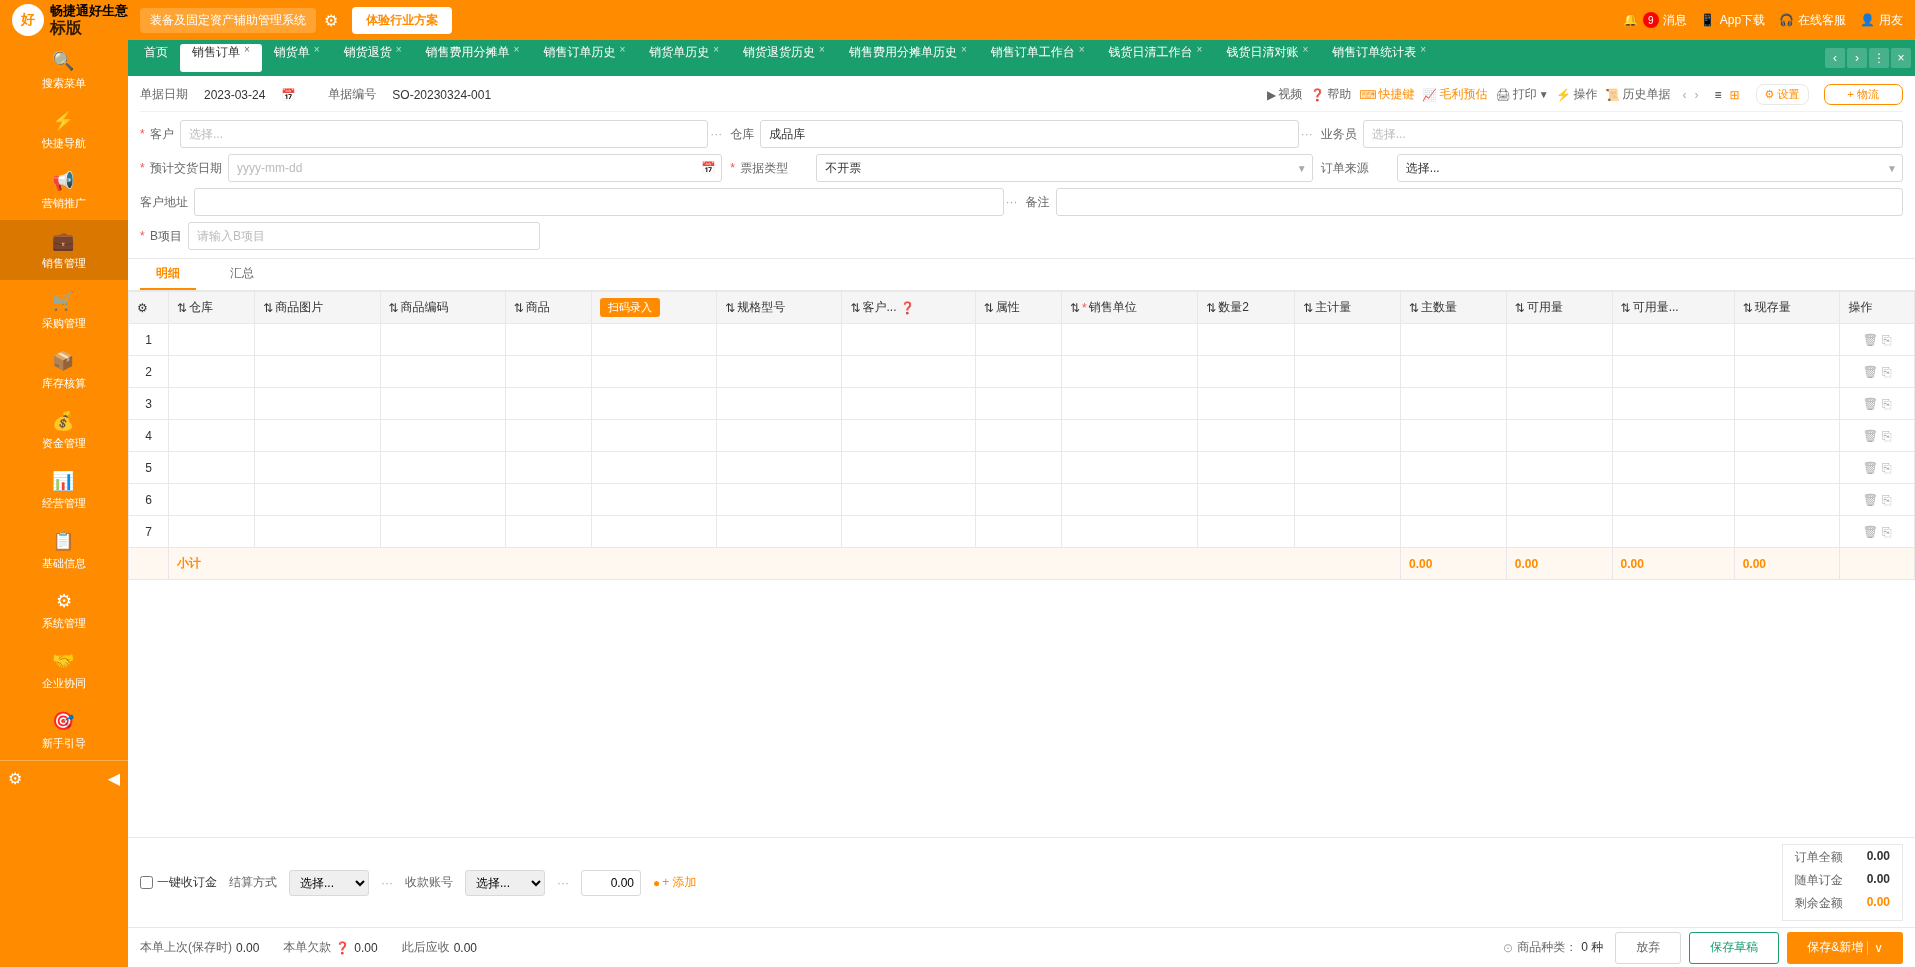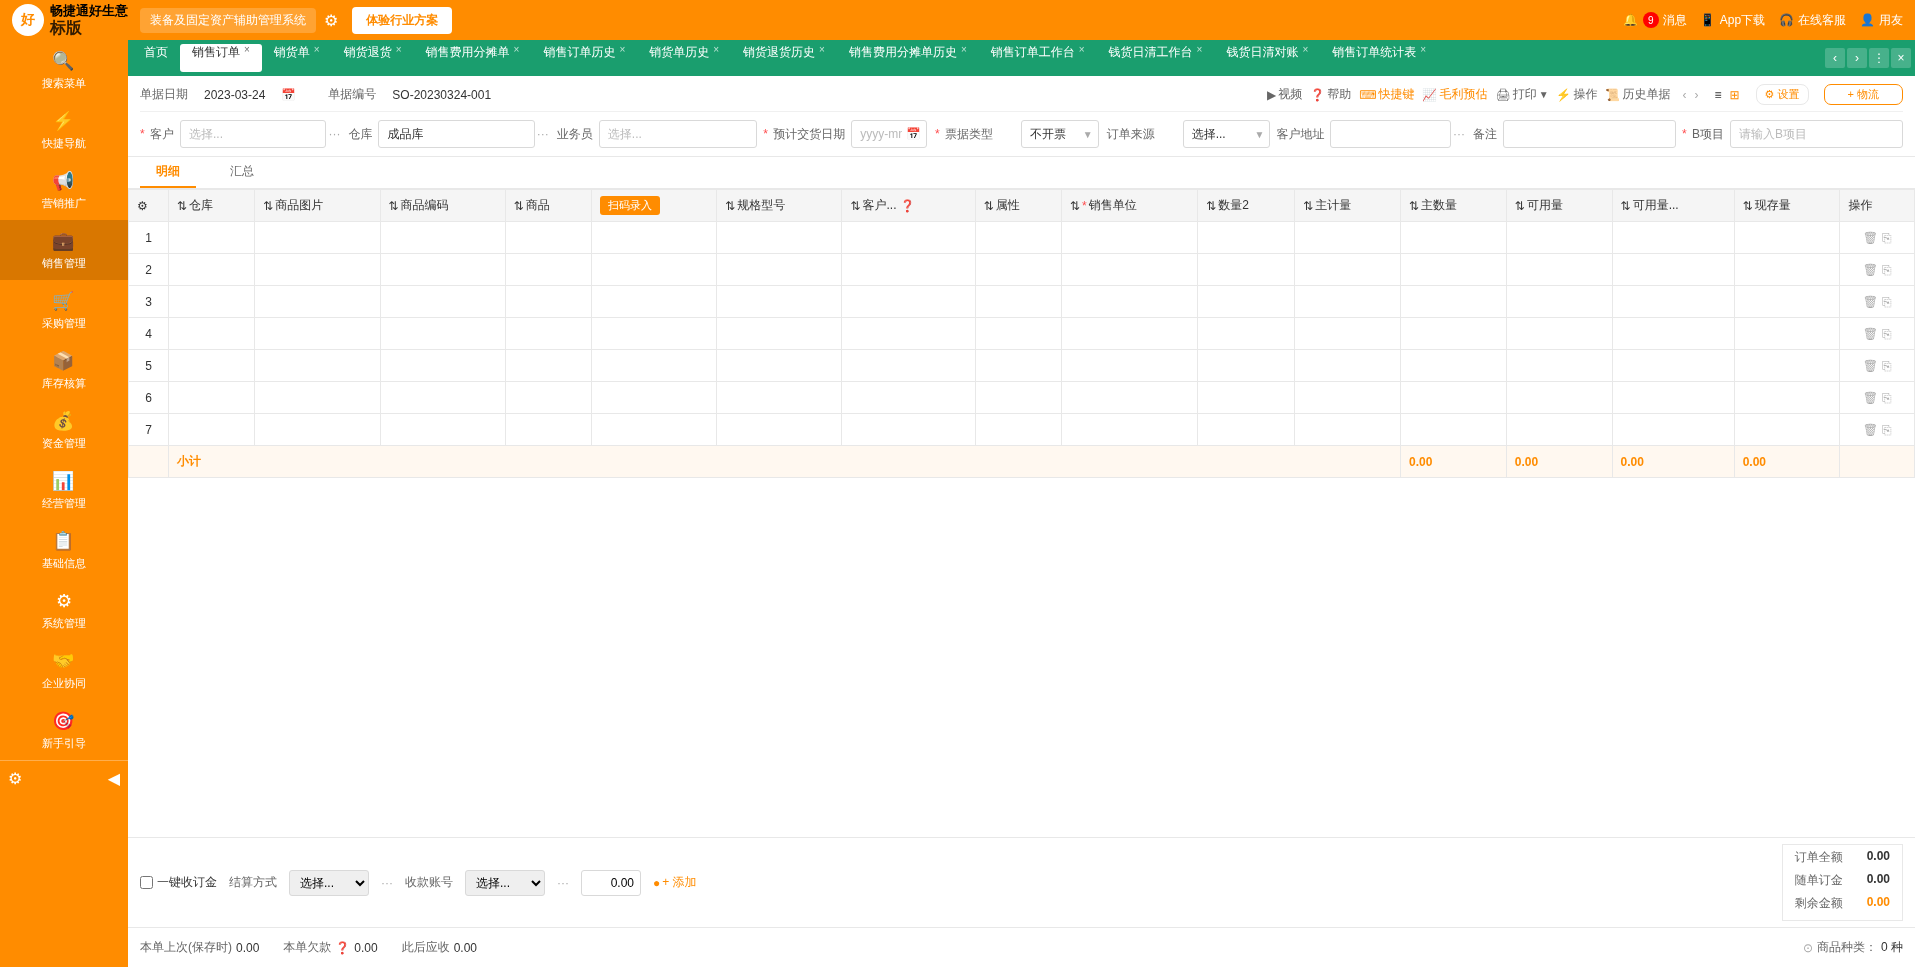--- a/index.html
+++ b/index.html
@@ -38,21 +38,21 @@
     .nav-arrow-btn { background: rgba(255,255,255,0.2); border: none; color: #fff; width: 20px; height: 20px; cursor: pointer; border-radius: 2px; font-size: 12px; display: flex; align-items: center; justify-content: center; }
 
     
     .form-area { background: #fff; padding: 8px 12px; border-bottom: 1px solid #e8e8e8; flex-shrink: 0; }
     .form-header { display: flex; align-items: center; gap: 16px; margin-bottom: 8px; padding-bottom: 6px; border-bottom: 1px solid #f0f0f0; }
     .form-header-label { color: #666; font-size: 12px; }
     .form-header-value { color: #333; font-size: 12px; }
     .form-header-actions { margin-left: auto; display: flex; gap: 8px; align-items: center; }
     .form-action-link { color: #666; font-size: 12px; cursor: pointer; display: flex; align-items: center; gap: 2px; }
     .orange-action { color: #ff8c00; }
-    .form-rows { display: flex; gap: 6px; }
+    .form-rows { display: flex; flex-direction: column; gap: 6px; }
     .form-row { display: flex; align-items: center; gap: 8px; }
     .form-field { display: flex; align-items: center; gap: 6px; flex: 1; }
     .form-field-label { color: #666; font-size: 12px; white-space: nowrap; }
     .required { color: #ff4d4f; margin-right: 2px; }
     .form-input { flex: 1; height: 28px; border: 1px solid #d9d9d9; border-radius: 3px; padding: 0 8px; font-size: 12px; color: #333; background: #fff; outline: none; }
     .form-input::placeholder { color: #bbb; }
     .form-select { flex: 1; height: 28px; border: 1px solid #d9d9d9; border-radius: 3px; padding: 0 8px; font-size: 12px; background: #fff; color: #333; outline: none; appearance: none; cursor: pointer; }
     .input-with-icon { position: relative; flex: 1; display: flex; align-items: center; }
     .input-with-icon input { width: 100%; padding-right: 24px; }
     .input-icon { position: absolute; right: 6px; color: #aaa; font-size: 12px; cursor: pointer; }
@@ -760,19 +760,27 @@
             <div class="status-item">
               <span>此后应收</span>
               <span class="status-value">0.00</span>
             </div>
             <div class="status-right">
               <div class="status-item">
                 <span style="color:#aaa">⊙</span>
                 <span>商品种类：</span>
                 <span class="status-value">0 种</span>
               </div>
+              <div class="action-btns">
+                <button class="btn-discard">放弃</button>
+                <button class="btn-save-draft">保存草稿</button>
+                <button class="btn-save-new">
+                  <span>保存&amp;新增</span>
+                  <span style="border-left:1px solid rgba(255,255,255,0.4);padding-left:6px">∨</span>
+                </button>
+              </div>
             </div>
           </div>
         </div>
       </div>
     </div>
   </div>
 </div>
 
 </body></html>

